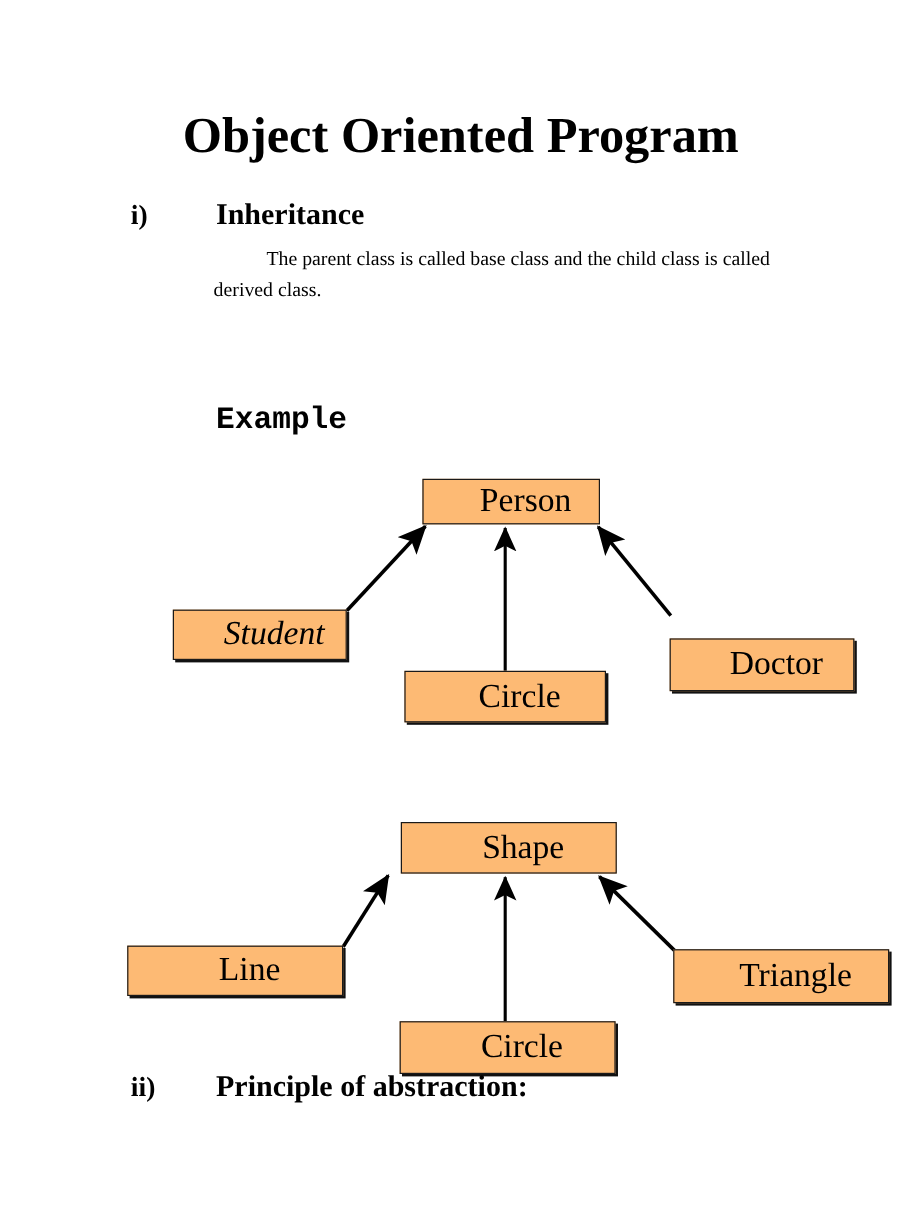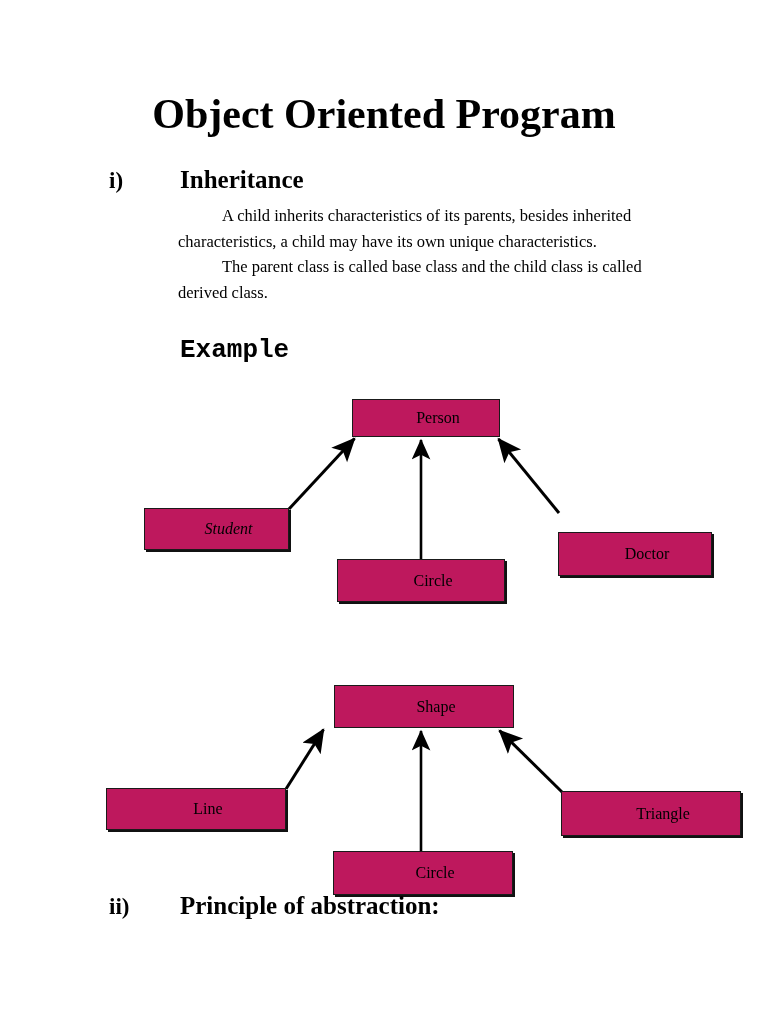--- a/index.html
+++ b/index.html
@@ -89,26 +89,26 @@
     height: 1024px;
     pointer-events: none;
   }
   .diagram svg {
     display: block;
   }
 
   .node-box {
     position: absolute;
     box-sizing: border-box;
-    background: #be185d;
+    background: #fdba74;
     border: 1.6px solid #1a1a1a;
     display: flex;
     align-items: center;
     justify-content: center;
-    font-size: 16px;
+    font-size: 28px;
     line-height: 1;
     color: #000000;
     padding-left: 24px;
   }
   .node-box.shadowed {
     box-shadow: 2px 2px 0 0 #111111;
   }
 </style>
 </head>
 <body>
@@ -116,21 +116,20 @@
 <div class="page">
 
   <div class="doc-title">Object Oriented Program</div>
 
   <div class="section-heading" id="heading-inheritance">
     <span class="marker">i)</span>
     <span class="heading-text">Inheritance</span>
   </div>
 
   <div class="body-block">
-    <p>A child inherits characteristics of its parents, besides inherited characteristics, a child may have its own unique characteristics.</p>
     <p>The parent class is called base class and the child class is called derived class.</p>
   </div>
 
   <div class="example-heading">Example</div>
 
   <div class="diagram">
     <svg width="768" height="1024" viewBox="0 0 768 1024">
       <defs>
         <marker id="arrowhead1" markerWidth="9" markerHeight="9" refX="7.5" refY="3.6" orient="auto" markerUnits="strokeWidth">
           <path d="M0,0 L8,3.6 L0,7.2 L1.8,3.6 z" fill="#000000"></path>

